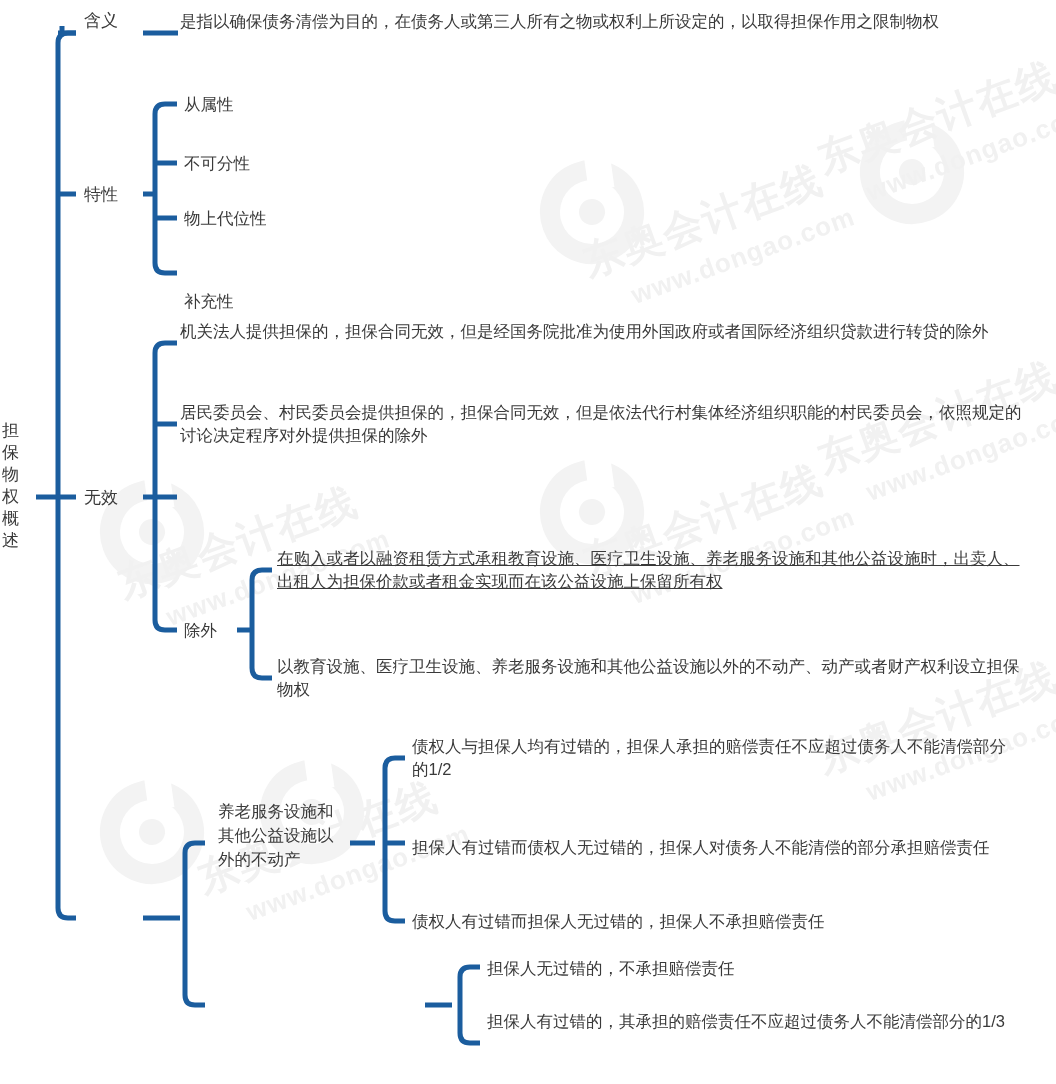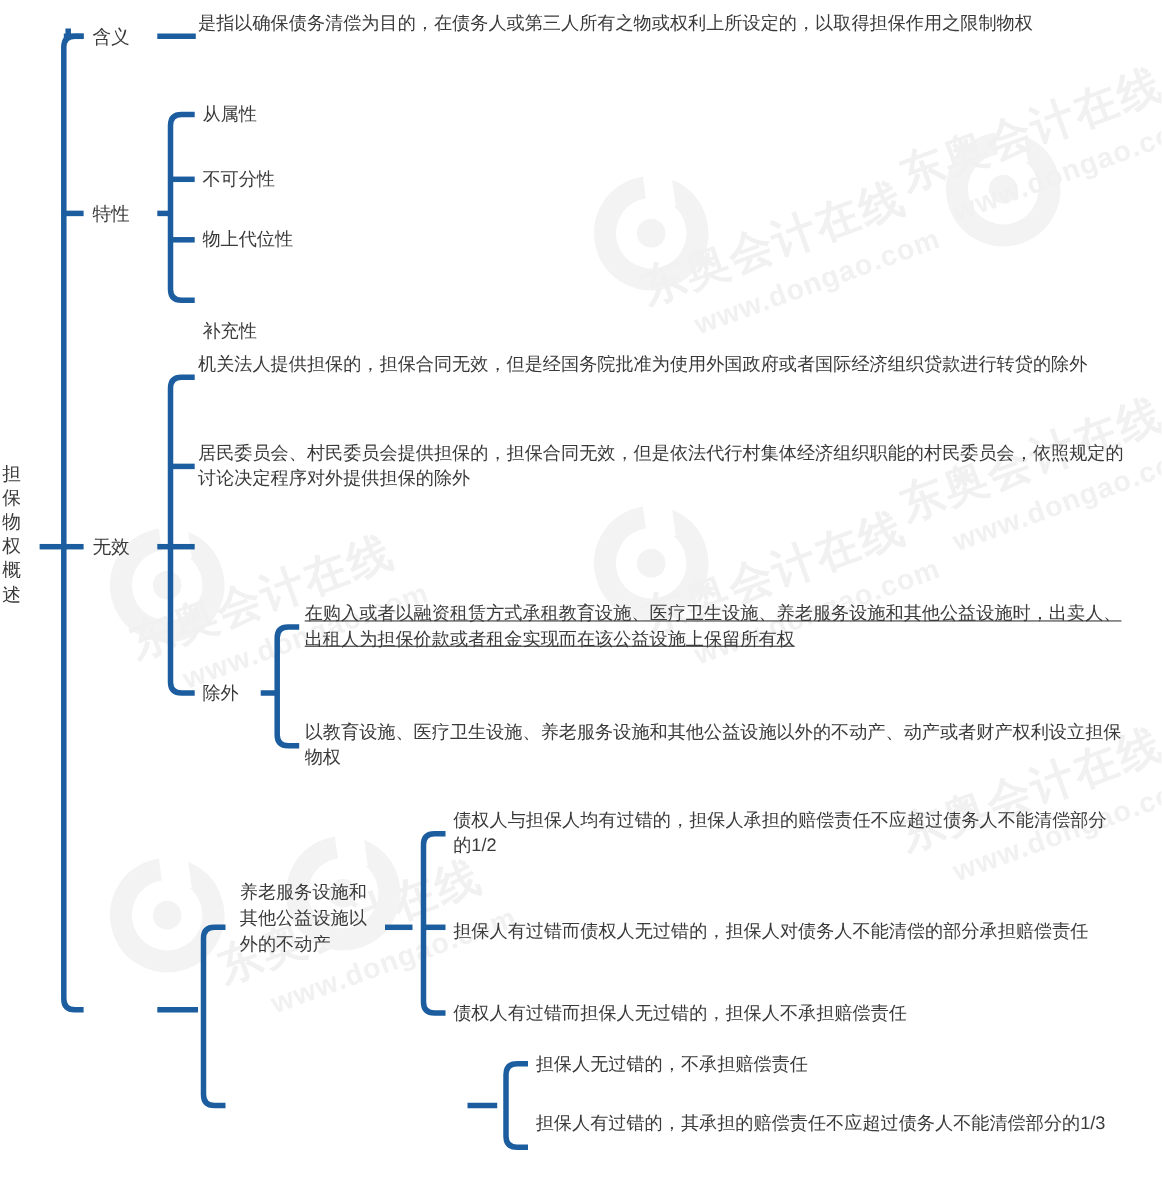--- a/index.html
+++ b/index.html
@@ -183,21 +183,21 @@
       <path d="M 405,758 L 395,758 Q 385,758 385,768 L 385,911 Q 385,921 395,921 L 405,921"></path>
       <path d="M 385,843 L 405,843"></path>
 
       <path d="M 425,1005 L 452,1005"></path>
       <path d="M 480,967 L 470,967 Q 460,967 460,977 L 460,1033 Q 460,1043 470,1043 L 480,1043"></path>
     </g>
   </svg>
 
   <div class="node lv0" style="left:2px; top:420px; width:24px;">担保物权概述</div>
 
-  <div class="node lv1" style="left:84px; top:22px;text-align:center;">含义</div>
+  <div class="node lv1" style="left:84px; top:9px;text-align:center;">含义</div>
   <div class="node leaf" style="left:180px; top:10px; width:848px;">是指以确保债务清偿为目的，在债务人或第三人所有之物或权利上所设定的，以取得担保作用之限制物权</div>
 
   <div class="node lv1" style="left:84px; top:183px;">特性</div>
   <div class="node leaf" style="left:184px; top:93px;">从属性</div>
   <div class="node leaf" style="left:184px; top:152px;">不可分性</div>
   <div class="node leaf" style="left:184px; top:207px;">物上代位性</div>
   <div class="node leaf" style="left:184px; top:262px;margin-top:28px;">补充性</div>
 
   <div class="node lv1" style="left:84px; top:486px;">无效</div>
   <div class="node leaf" style="left:180px; top:320px; width:848px;">机关法人提供担保的，担保合同无效，但是经国务院批准为使用外国政府或者国际经济组织贷款进行转贷的除外</div>

